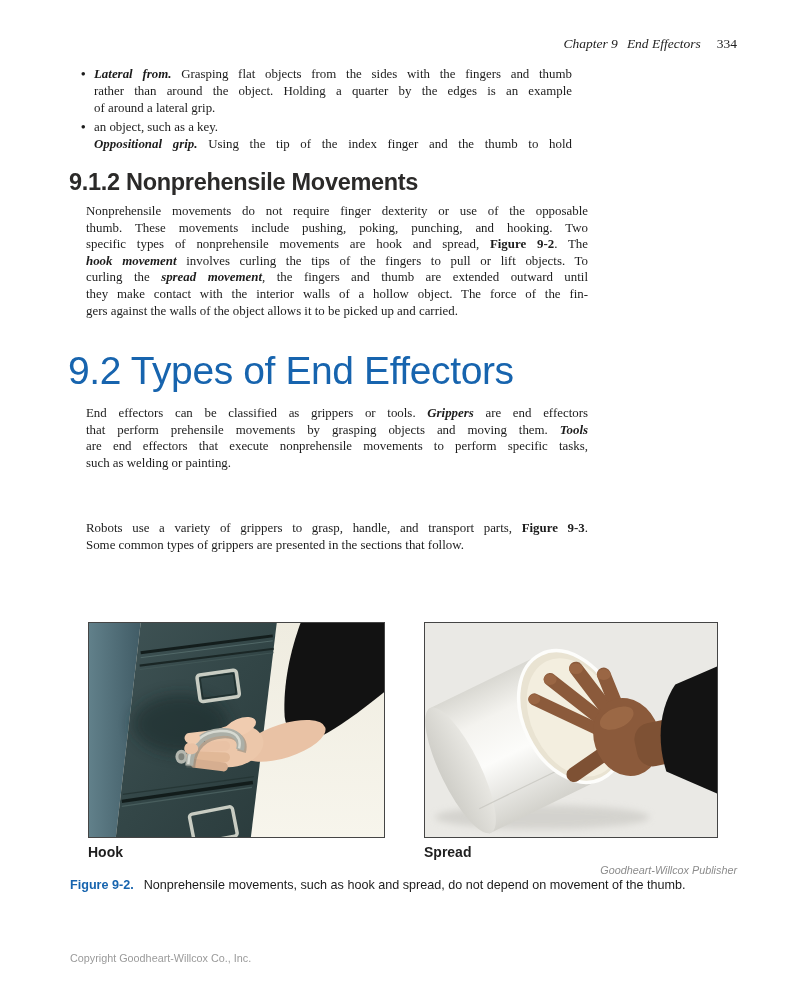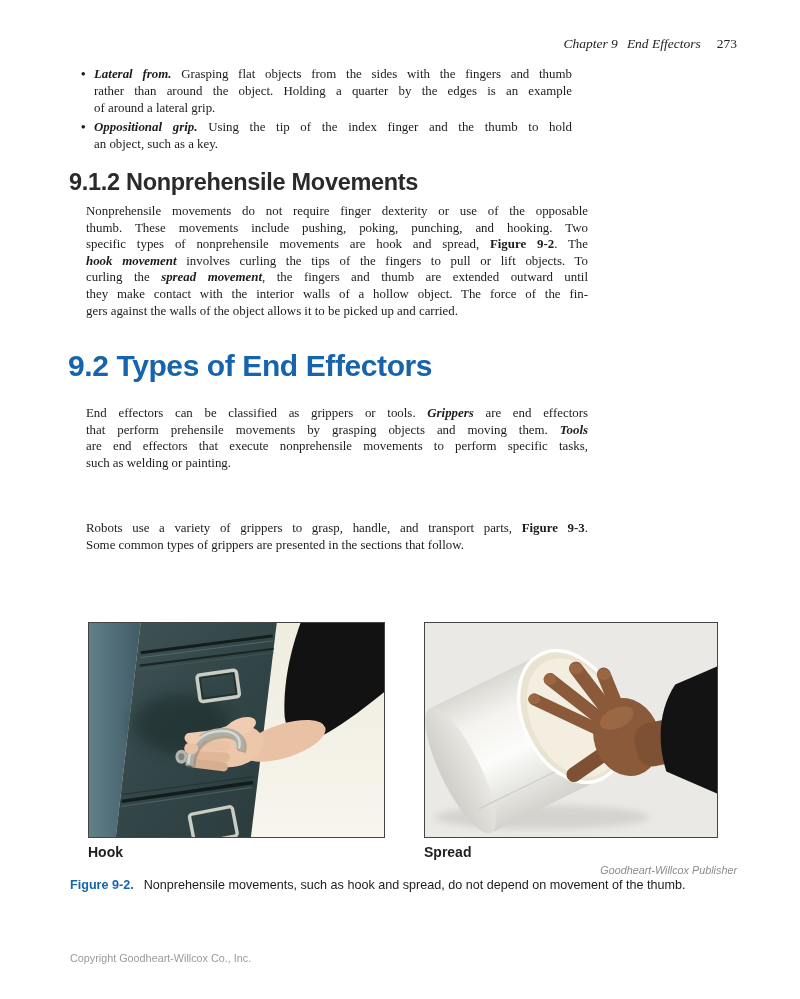--- a/index.html
+++ b/index.html
@@ -28,22 +28,22 @@
 
   .para{position:absolute;left:86px;width:502px;font-size:12.9px;line-height:16.6px;}
   #para-912{top:203px;}
   #para-92{top:405px;}
   #para-921{top:520px;}
 
   .h2{position:absolute;left:69px;font-family:Liberation Sans, sans-serif;font-weight:700;
       font-size:23.5px;color:var(--headline);letter-spacing:-0.3px;}
   #h-912{top:169px;}
   #h-921{top:486px;}
-  .h1{position:absolute;left:68px;top:349px;font-family:"Liberation Sans",sans-serif;font-weight:700;
-      font-size:30px;color:var(--accent);letter-spacing:-0.4px;}
+  .h1{position:absolute;left:68px;top:349px;font-family:"Liberation Sans",sans-serif;font-weight:400;
+      font-size:39px;color:var(--accent);letter-spacing:-0.4px;}
 
   
   .photo{position:absolute;top:622px;height:216px;border:1.5px solid #454545;box-sizing:border-box;background:#eee;}
   #photo-hook{left:88px;width:297px;}
   #photo-spread{left:424px;width:294px;}
   .photo svg{display:block;width:100%;height:100%;}
 
   .photo-caption{position:absolute;top:844px;font-family:"Liberation Sans",sans-serif;font-weight:700;
                  font-size:14px;color:#1E1E1E;text-align:left;}
   #caption-hook{left:88px;width:297px;}
@@ -58,37 +58,37 @@
 
   .footer{position:absolute;left:70px;top:952px;font-family:"Liberation Sans",sans-serif;
           font-size:10.8px;color:var(--muted);}
 </style>
 </head>
 <body>
 
 <div class="page">
 
   <div class="running-head">
-    <span class="rh-italic">Chapter 9</span><span class="rh-italic rh-title">End Effectors</span><span class="rh-page">273</span>
+    <span class="rh-italic">Chapter 9</span><span class="rh-italic rh-title">End Effectors</span><span class="rh-page">334</span>
   </div>
 
   <div class="bullets">
     <div class="bullet">
       <span class="dot"></span>
       <div>
           <div class="tline"><span class="st-bi">Lateral from.</span><span> Grasping flat objects from the sides with the fingers and thumb</span></div>
           <div class="tline"><span>rather than around the object. Holding a quarter by the edges is an example</span></div>
           <div class="tline last"><span>of around a lateral grip.</span></div>
         </div>
     </div>
     <div class="bullet">
       <span class="dot"></span>
       <div>
+          <div class="tline last"><span>an object, such as a key.</span></div>
           <div class="tline"><span class="st-bi">Oppositional grip.</span><span> Using the tip of the index finger and the thumb to hold</span></div>
-          <div class="tline last"><span>an object, such as a key.</span></div>
         </div>
     </div>
   </div>
 
   <div class="h2" id="h-912">9.1.2 Nonprehensile Movements</div>
   <div class="para" id="para-912">
       <div class="tline"><span>Nonprehensile movements do not require finger dexterity or use of the opposable</span></div>
       <div class="tline"><span>thumb. These movements include pushing, poking, punching, and hooking. Two</span></div>
       <div class="tline"><span>specific types of nonprehensile movements are hook and spread, </span><span class="st-b">Figure 9-2</span><span>. The</span></div>
       <div class="tline"><span class="st-bi">hook movement</span><span> involves curling the tips of the fingers to pull or lift objects. To</span></div>

